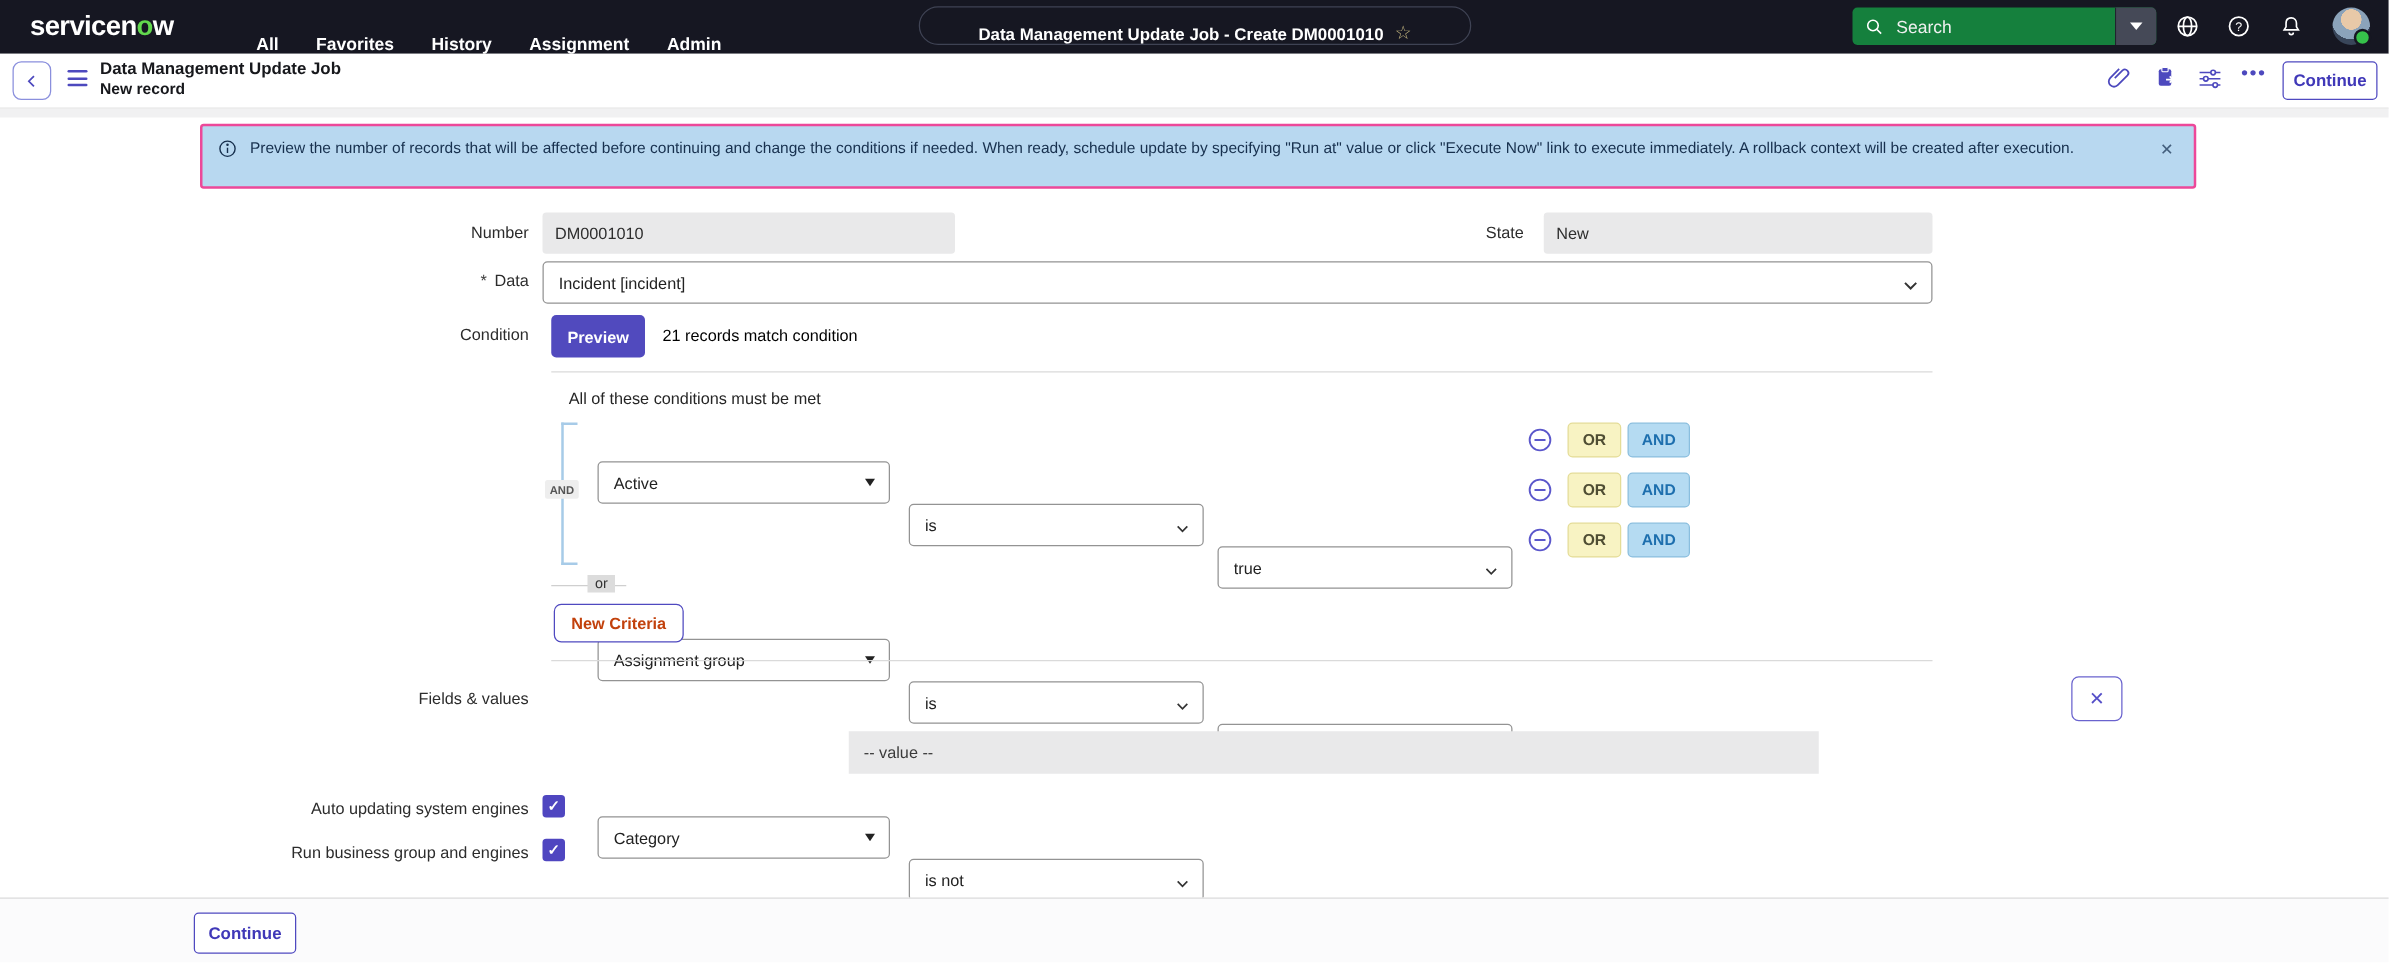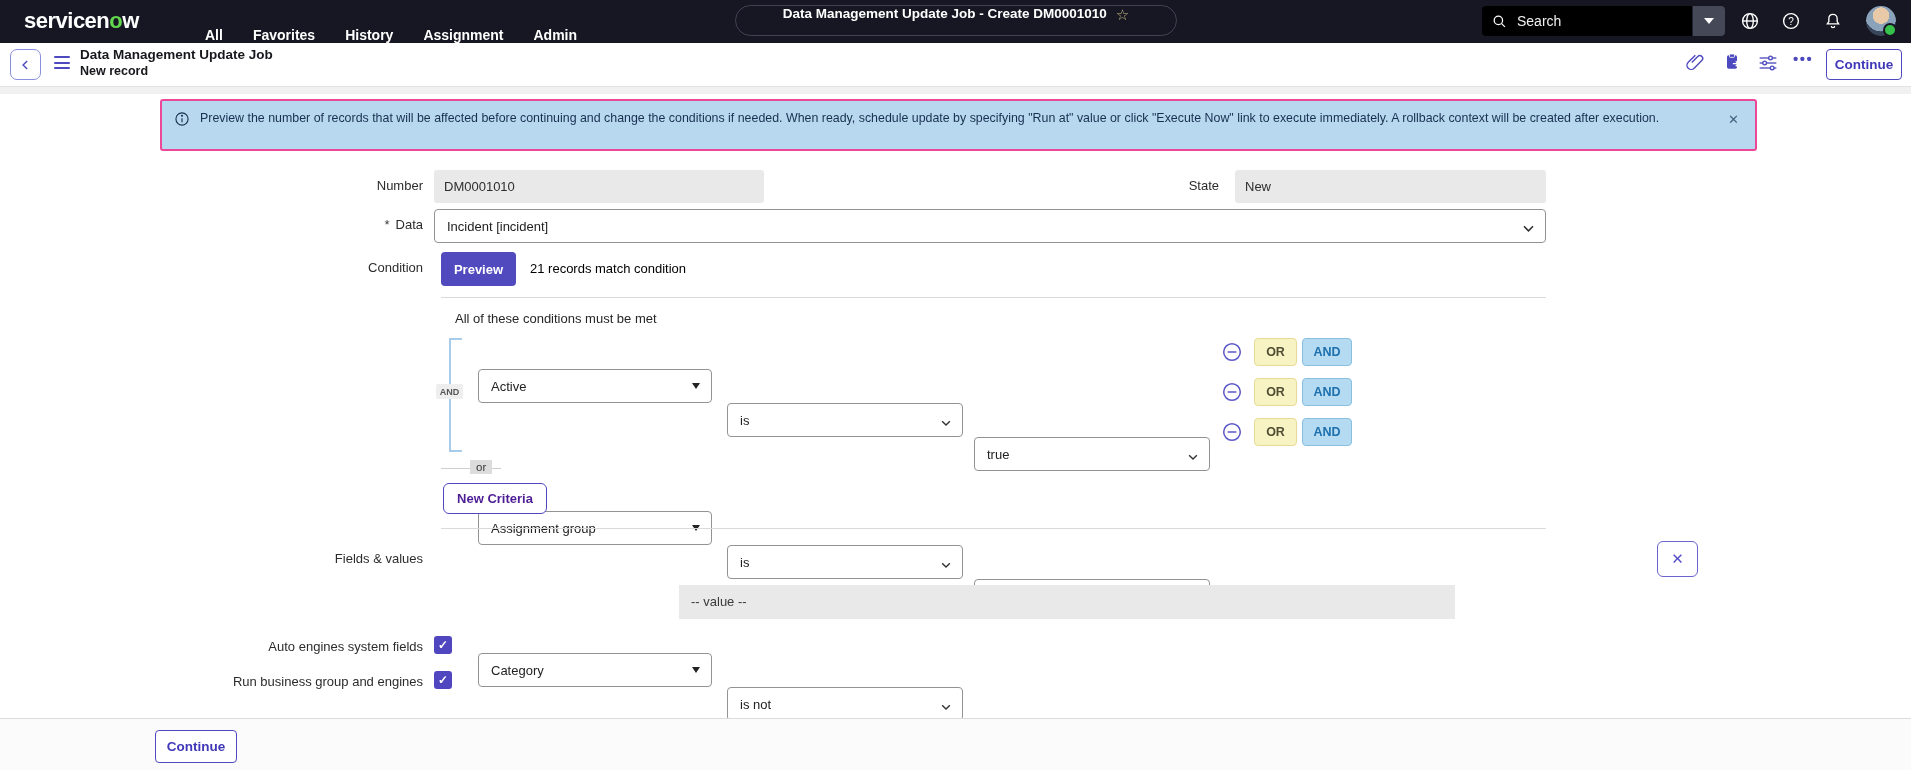--- a/index.html
+++ b/index.html
@@ -7,24 +7,24 @@
        font-family:"Liberation Sans",sans-serif;background:#fff;color:#2c2c2c}
   .abs{position:absolute}
 
   
   .topnav{left:0;top:0;width:1911px;height:43px;background:#161722}
   .logo{left:24px;top:8px;font-size:22px;font-weight:800;color:#fff;letter-spacing:-.5px}
   .logo .green-o{color:#62d84e}
   .navitems{left:205px;top:0;height:43px;display:flex;align-items:flex-end;gap:30px}
   .navitem{color:#fff;font-size:14px;font-weight:600;cursor:pointer}
   .pill{left:735px;top:5px;width:442px;height:31px;border:1px solid #3f4354;border-radius:16px;
-        display:flex;align-items:flex-start;justify-content:center;gap:9px;color:#fff;
+        display:flex;align-items:flex-end;justify-content:center;gap:9px;color:#fff;
         font-size:13.5px;font-weight:700;box-sizing:border-box}
   .pill .star{color:#c9ba82;font-size:15px;font-weight:400}
-  .searchbox{left:1482px;top:6px;width:243px;height:30px;background:#000000;border-radius:4px;
+  .searchbox{left:1482px;top:6px;width:243px;height:30px;background:#15803d;border-radius:4px;
              display:flex;align-items:center;box-sizing:border-box}
   .searchbox input{flex:1;background:transparent;border:0;outline:none;color:#fff;
                    font-size:14px;font-family:"Liberation Sans",sans-serif;min-width:0}
   .searchbox input::placeholder{color:#f0f0f0;opacity:1}
   .search-mag{padding:0 8px 0 10px;display:flex;align-items:center}
   .search-caret{width:32px;height:30px;border-left:1px solid #20232e;background:#454957;
                 display:flex;align-items:center;justify-content:center;border-radius:0 4px 4px 0;cursor:pointer}
   .tri-down-w{width:0;height:0;border:5px solid transparent;border-top:6px solid #fff;margin-top:5px}
   .navicon{top:11px;cursor:pointer;display:flex;align-items:center;justify-content:center}
   .avatar{left:1866px;top:6px;width:30px;height:30px;border-radius:50%;cursor:pointer;
@@ -77,21 +77,21 @@
           font-size:9px;font-weight:700;color:#555;display:flex;align-items:center;justify-content:center}
   .minus-ic{cursor:pointer}
   .or-btn{width:43px;height:28px;background:#f8f3c3;border:1px solid #e4dc96;border-radius:4px;
           color:#4f4d33;font-weight:700;font-size:12.5px;display:flex;align-items:center;justify-content:center;
           cursor:pointer;box-sizing:border-box}
   .and-btn{width:50px;height:28px;background:#b5dbf2;border:1px solid #8abede;border-radius:4px;
            color:#1d6fae;font-weight:700;font-size:12.5px;display:flex;align-items:center;justify-content:center;
            cursor:pointer;box-sizing:border-box}
   .or-line{left:441px;top:468px;width:60px;height:1px;background:#cfcfcf}
   .or-badge{left:470px;top:460px;background:#dcdcdc;padding:1px 6px;font-size:11.5px;color:#333}
-  .new-crit{left:443px;top:483px;width:104px;height:31px;border-radius:6px;border-width:1.5px;font-size:13px;color:#4c1d95}
+  .new-crit{left:443px;top:483px;width:104px;height:31px;border-radius:6px;border-width:1.5px;font-size:13px;color:#c2410c}
   .value-ro{left:679px;top:585px;width:776px;height:34px;background:#e9e9ea;line-height:34px;
             padding:0 12px;box-sizing:border-box;font-size:13px;color:#3a3a3a}
   .xdel{left:1657px;top:541px;width:41px;height:36px;border:1.5px solid #6a63ce;border-radius:6px;
         color:#554fc8;font-size:15px;display:flex;align-items:center;justify-content:center;cursor:pointer;
         box-sizing:border-box;background:#fff}
   .cb{width:18px;height:18px;background:#4f46c0;border-radius:3px;cursor:pointer;
       display:flex;align-items:center;justify-content:center}
   .cb::after{content:"✓";color:#fff;font-size:12px;font-weight:700}
 
   
@@ -310,20 +310,20 @@
 <button class="abs btn-outline new-crit">New Criteria</button>
 
 <div class="abs hr" style="left:441px;top:528px;width:1105px"></div>
 
 <div class="abs lbl" style="left:100px;width:323px;top:551px">Fields &amp; values</div>
 
 <button class="abs xdel">✕</button>
 
 <div class="abs value-ro">-- value --</div>
 
-<div class="abs lbl" style="left:100px;width:323px;top:639px">Auto engines system fields</div>
+<div class="abs lbl" style="left:100px;width:323px;top:639px">Auto updating system engines</div>
 <div class="abs cb" style="left:434px;top:636px"></div>
 
 <div class="abs lbl" style="left:100px;width:323px;top:674px">Run business group and engines</div>
 <div class="abs cb" style="left:434px;top:671px"></div>
 
 <div class="abs footer"></div>
 <button class="abs btn-outline continue-bottom">Continue</button>
 
 </body></html>

